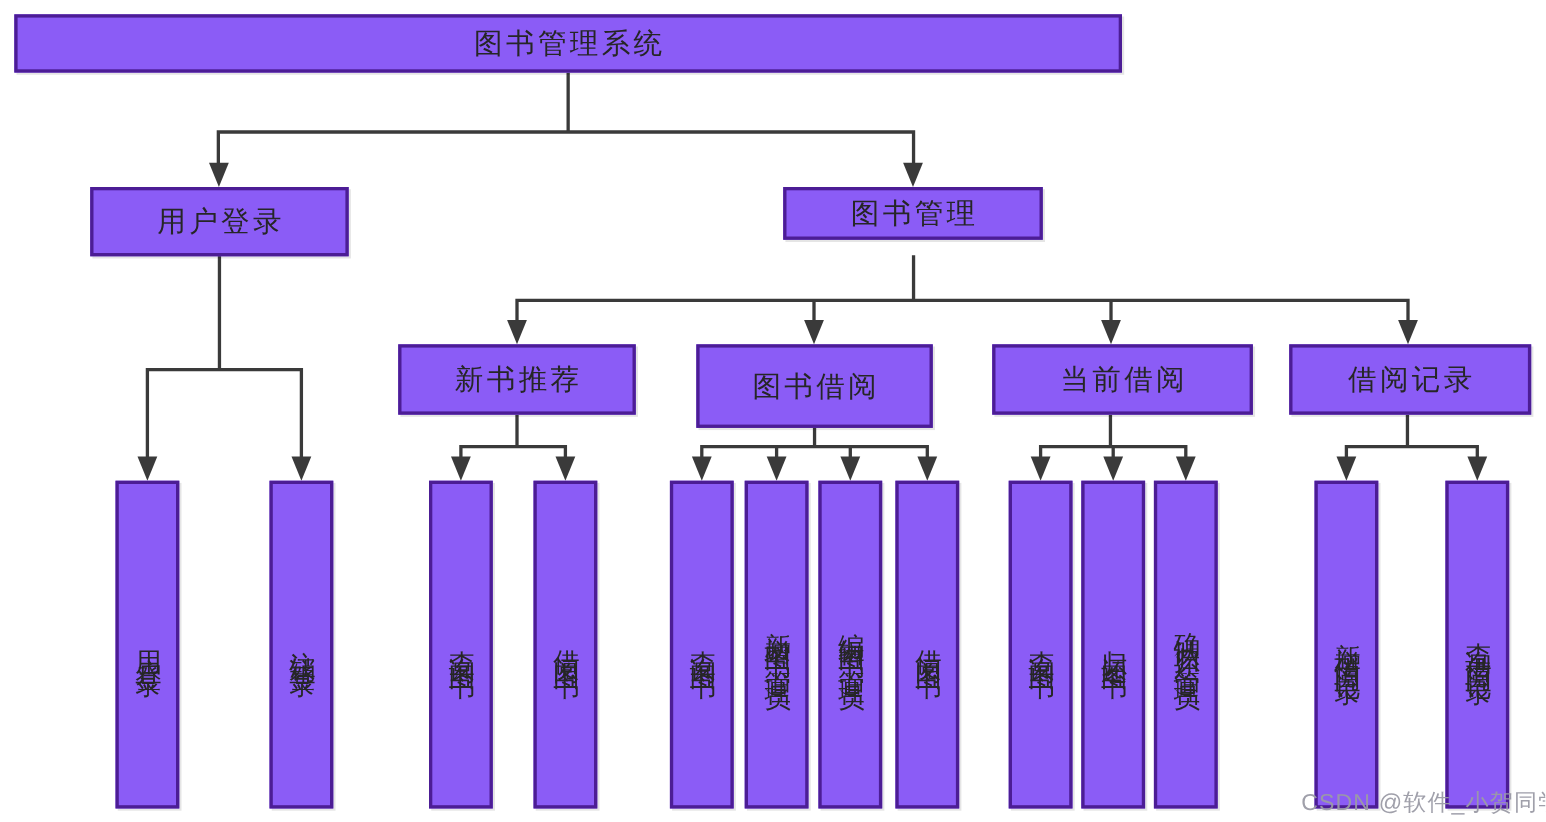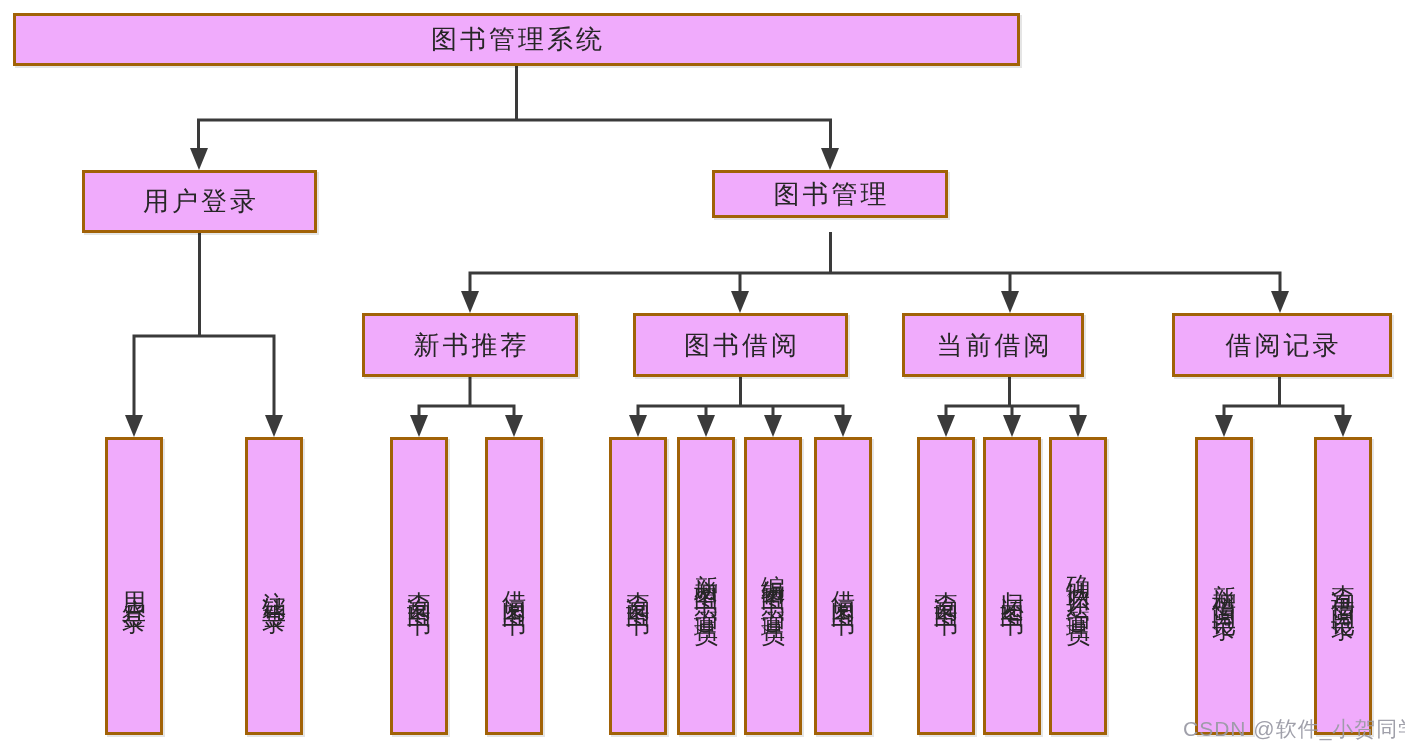--- a/index.html
+++ b/index.html
@@ -13,22 +13,22 @@
     color: #262626;
     overflow: hidden;
   }
   .connectors {
     position: absolute;
     left: 0; top: 0;
     width: 1405px; height: 747px;
   }
   .box {
     position: absolute;
-    border: 3px solid #a16207;
-    background: #f0abfc;
+    border: 3px solid #4c1d95;
+    background: #8b5cf6;
     display: flex;
     align-items: center;
     justify-content: center;
     box-shadow: 2px 2px 0 rgba(0,0,0,0.10);
   }
   .hbox span {
     font-size: 26px;
     letter-spacing: 3px;
     padding-left: 3px;
     white-space: nowrap;
@@ -129,24 +129,24 @@
   <div class="box hbox" style="left:82px; top:170px; width:235px; height:63px;">
     <span>用户登录</span>
   </div>
   <div class="box hbox" style="left:712px; top:170px; width:236px; height:48px;">
     <span>图书管理</span>
   </div>
 
   <div class="box hbox" style="left:362px; top:313px; width:216px; height:64px;justify-content:center;">
     <span>新书推荐</span>
   </div>
-  <div class="box hbox" style="left:633px; top:313px; width:215px; height:64px;">
+  <div class="box hbox" style="left:633px; top:313px; width:215px; height:76px;">
     <span>图书借阅</span>
   </div>
-  <div class="box hbox" style="left:902px; top:313px; width:182px; height:64px;">
+  <div class="box hbox" style="left:902px; top:313px; width:237px; height:64px;">
     <span>当前借阅</span>
   </div>
   <div class="box hbox" style="left:1172px; top:313px; width:220px; height:64px;">
     <span>借阅记录</span>
   </div>
 
   <div class="box vbox" style="left:105px;">
     <span>用户登录</span>
   </div>
   <div class="box vbox" style="left:245px;">

